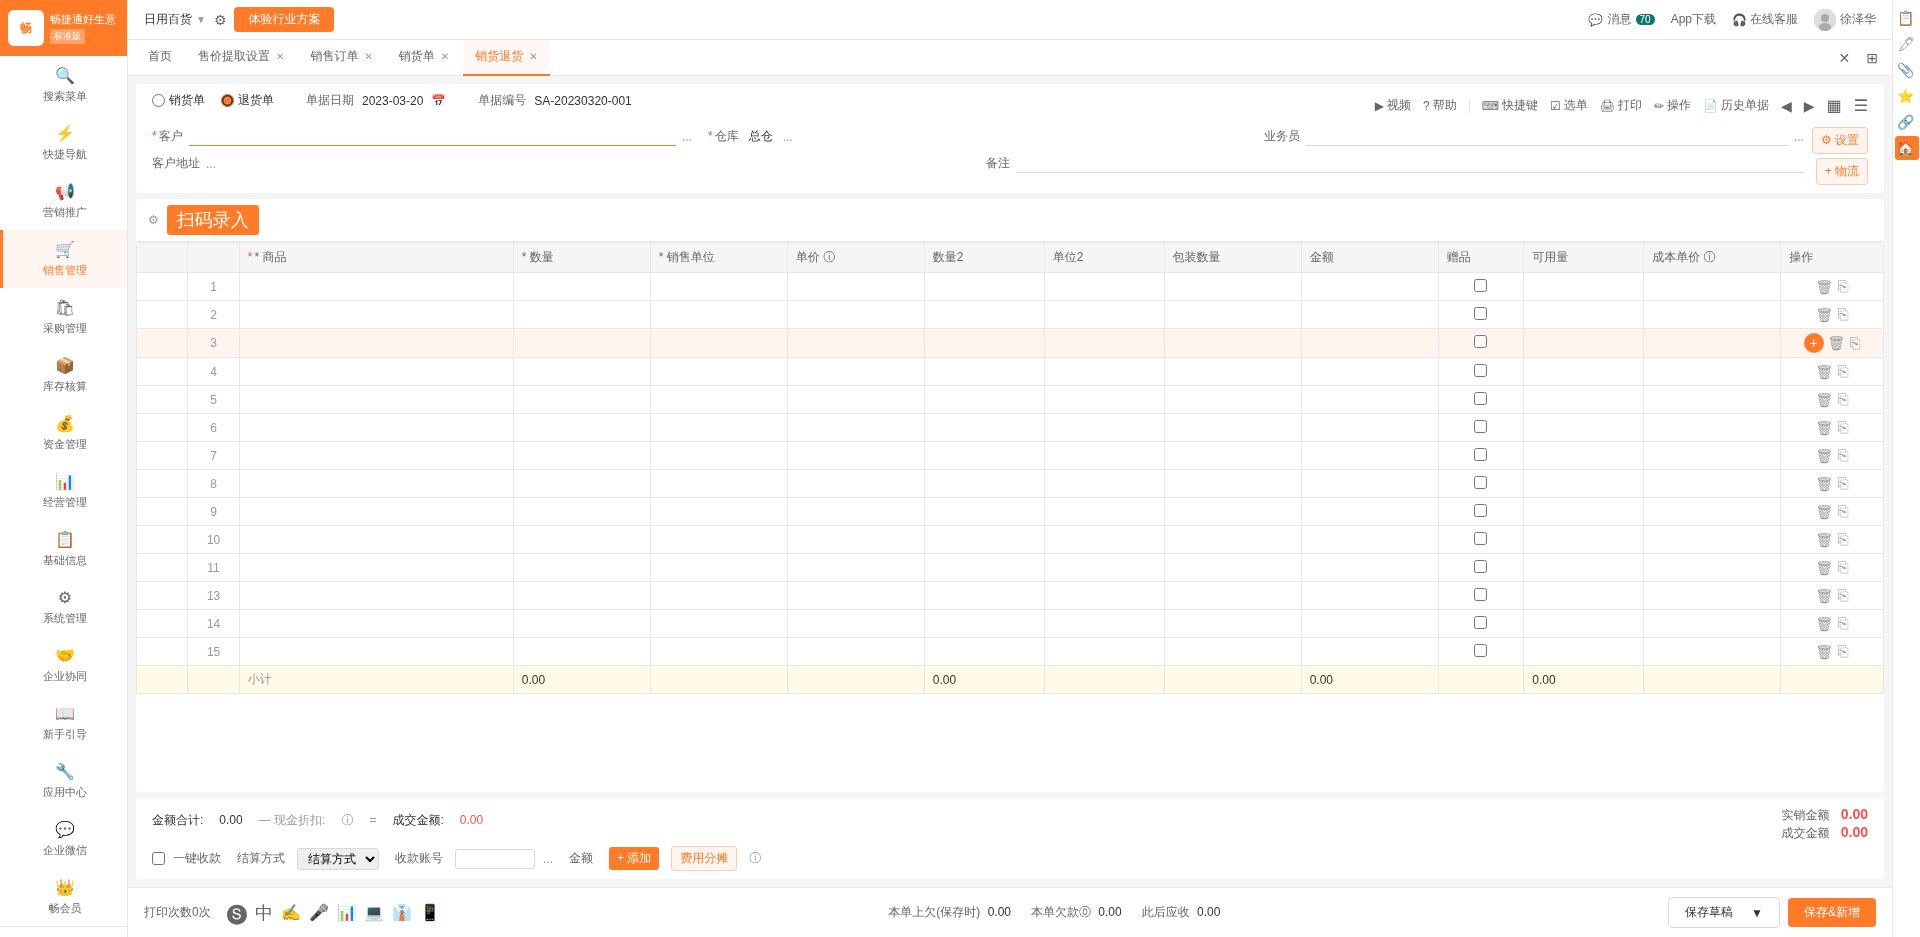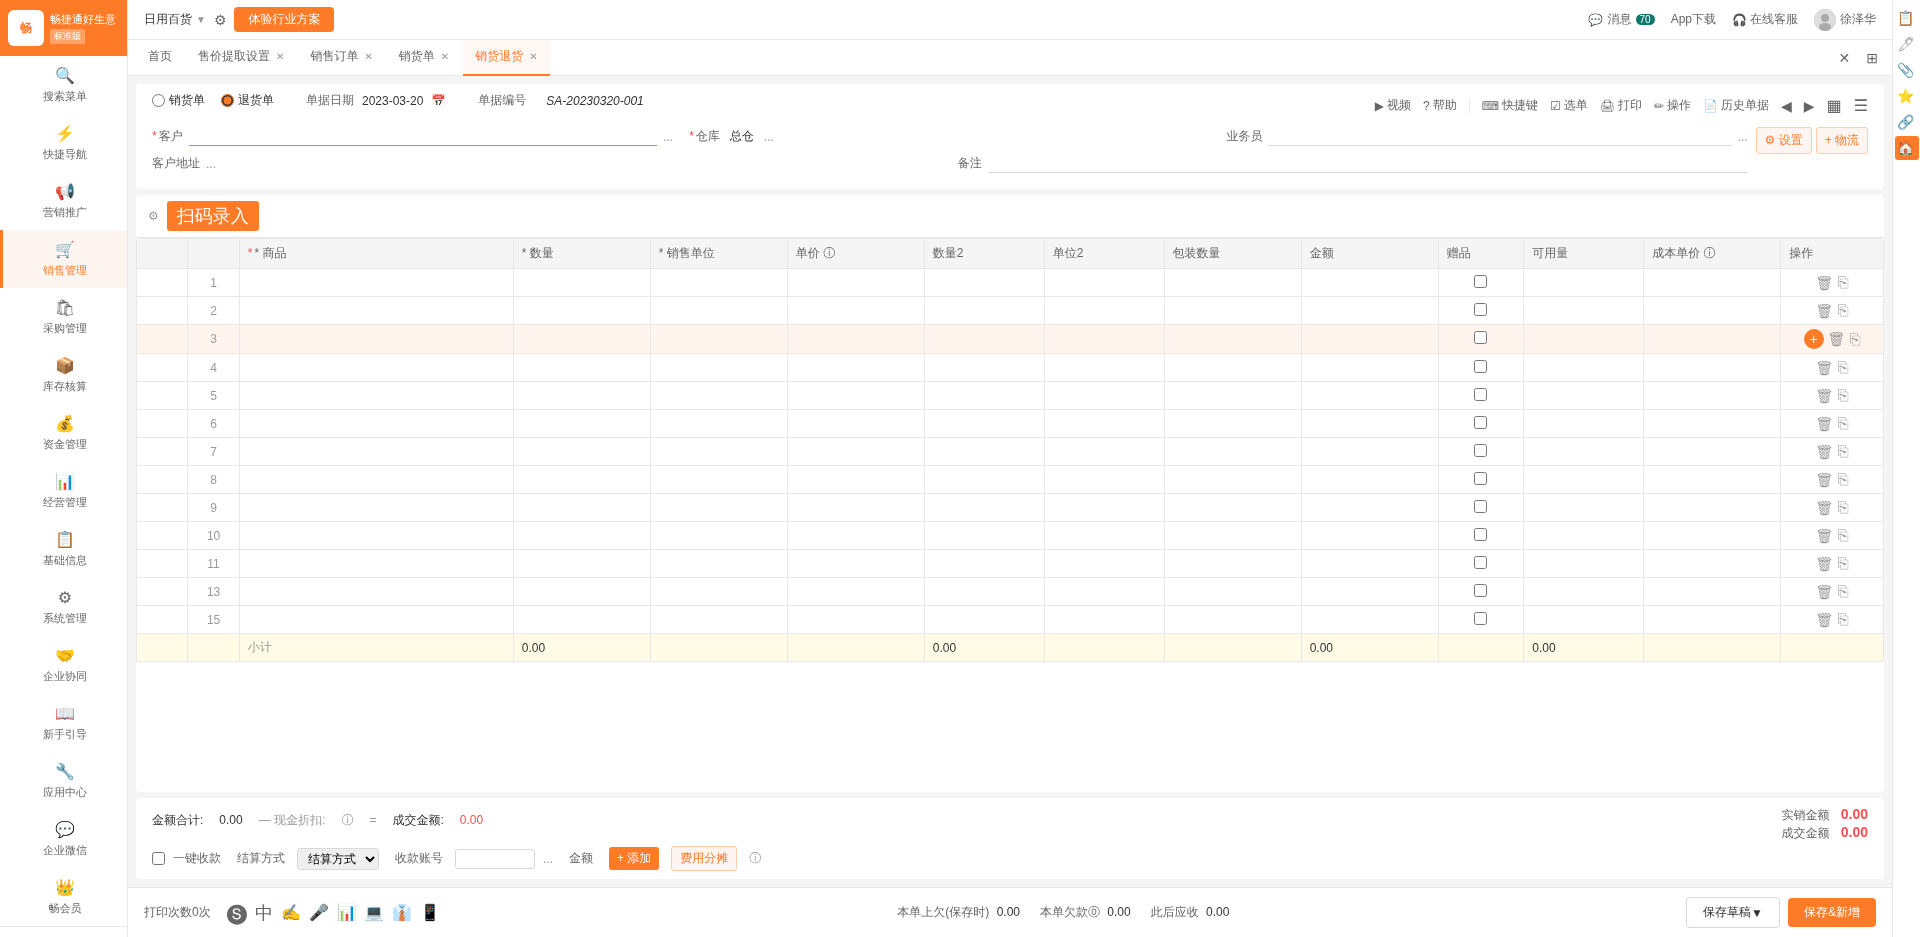--- a/index.html
+++ b/index.html
@@ -91,21 +91,21 @@
     .footer-payment label { color: #666; }
     .footer-payment input[type="checkbox"] { accent-color: #ff7b28; }
     .add-fee-btn { background: #ff7b28; color: #fff; border: none; padding: 3px 8px; border-radius: 3px; cursor: pointer; }
     .fee-split-btn { background: #fff; color: #333; border: 1px solid #d9d9d9; padding: 3px 8px; border-radius: 3px; cursor: pointer; }
 
     
     .bottom-bar { background: #fff; border-top: 1px solid #e8e8e8; height: 50px; display: flex; align-items: center; justify-content: space-between; padding: 0 16px; }
     .bottom-bar-left { display: flex; align-items: center; gap: 16px; font-size: 12px; color: #666; }
     .bottom-bar-center { display: flex; align-items: center; gap: 4px; }
     .bottom-bar-right { display: flex; align-items: center; gap: 8px; }
-    .save-draft-btn { background: #fff; border: 1px solid #d9d9d9; color: #333; padding: 6px 16px; border-radius: 4px; cursor: pointer; display: flex; align-items: center; gap: 0; }
+    .save-draft-btn { background: #fff; border: 1px solid #d9d9d9; color: #333; padding: 6px 16px; border-radius: 4px; cursor: pointer; display: flex; align-items: center; gap: 18px; }
     .save-new-btn { background: #ff7b28; color: #fff; border: none; padding: 6px 16px; border-radius: 4px; cursor: pointer; }
 
     
     .summary-right { text-align: right; font-size: 12px; color: #666; }
     .summary-right .amount { color: #ff4d4f; font-size: 14px; font-weight: bold; }
 
     .form-section { background: #fff; border-radius: 4px; padding: 8px 16px; }
 
     .col-gear { width: 30px; }
     .col-num { width: 30px; }
@@ -118,21 +118,21 @@
     .col-pack { width: 80px; }
     .col-amount { width: 80px; }
     .col-gift { width: 50px; }
     .col-avail { width: 70px; }
     .col-cost { width: 80px; }
     .col-action { width: 60px; }
     .settings-panel-btn { background: #fff5f0; color: #ff7b28; border: 1px solid #ffcca8; padding: 4px 8px; border-radius: 3px; cursor: pointer; font-size: 12px; white-space: nowrap; }
 
     .header-form { display: flex; align-items: flex-start; gap: 0; }
     .header-form-main { flex: 1; }
-    .header-form-actions { display: flex; flex-direction: row; gap: 4px; padding-left: 8px; }
+    .header-form-actions { display: flex; flex-direction: column; gap: 4px; align-items: flex-end; padding-left: 8px; }
 
     .top-action-bar { display: flex; align-items: center; gap: 12px; font-size: 12px; color: #666; }
     .top-action-bar span { cursor: pointer; display: flex; align-items: center; gap: 3px; }
 
     .divider-v { width: 1px; height: 14px; background: #e8e8e8; }
   </style>
 </head>
 <body>
 
 <div class="sidebar">
@@ -285,21 +285,21 @@
             <input type="radio" name="doctype" checked="" style="">
             <span>退货单</span>
           </label>
           <div class="date-field" style="margin-left:16px;">
             <span class="date-label">单据日期</span>
             <span class="date-value" style="margin: 0 4px;">2023-03-20</span>
             <span class="date-icon">📅</span>
           </div>
           <div class="single-no" style="margin-left:16px;">
             <span style="color:#666;">单据编号</span>
-            <span style="margin-left:12px;color:#333;font-style:italic;">SA-20230320-001</span>
+            <span style="margin-left:0;color:#333;">SA-20230320-001</span>
           </div>
         </div>
         <div class="top-action-bar">
           <span>▶ <span>视频</span></span>
           <span>? <span>帮助</span></span>
           <div class="divider-v"></div>
           <span>⌨ <span>快捷键</span></span>
           <span>☑ <span>选单</span></span>
           <span>🖨 <span>打印</span></span>
           <span>✏ <span>操作</span></span>
@@ -641,20 +641,42 @@
       <td>
         <div class="action-cell">
 
           <span class="action-icon">🗑</span>
           <span class="action-icon">⎘</span>
         </div>
       </td>
     </tr>
               <tr>
       <td class="row-num"></td>
+      <td class="row-num">14</td>
+      <td></td>
+      <td></td>
+      <td></td>
+      <td></td>
+      <td></td>
+      <td></td>
+      <td></td>
+      <td></td>
+      <td class="checkbox-cell"><input type="checkbox" style=""></td>
+      <td></td>
+      <td></td>
+      <td>
+        <div class="action-cell">
+
+          <span class="action-icon">🗑</span>
+          <span class="action-icon">⎘</span>
+        </div>
+      </td>
+    </tr>
+              <tr>
+      <td class="row-num"></td>
       <td class="row-num">15</td>
       <td></td>
       <td></td>
       <td></td>
       <td></td>
       <td></td>
       <td></td>
       <td></td>
       <td></td>
       <td class="checkbox-cell"><input type="checkbox" style=""></td>

